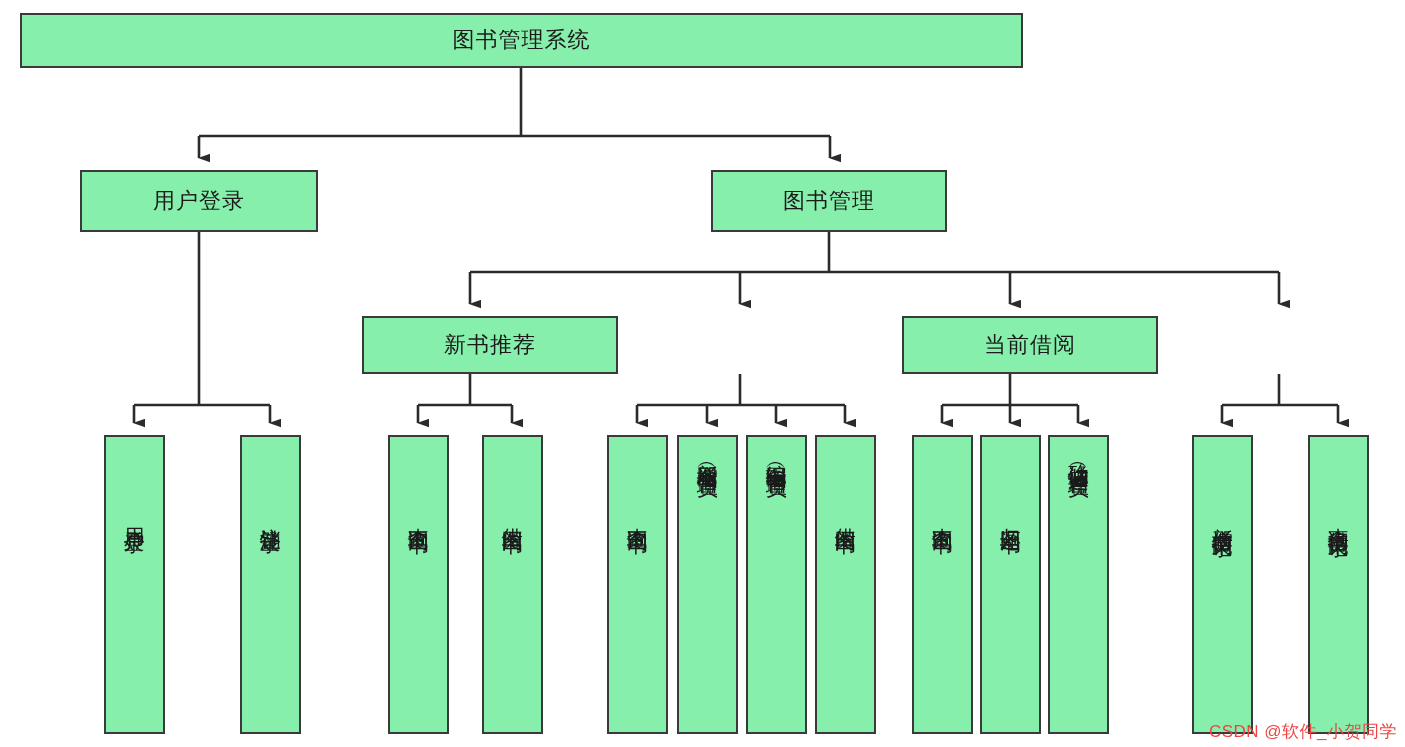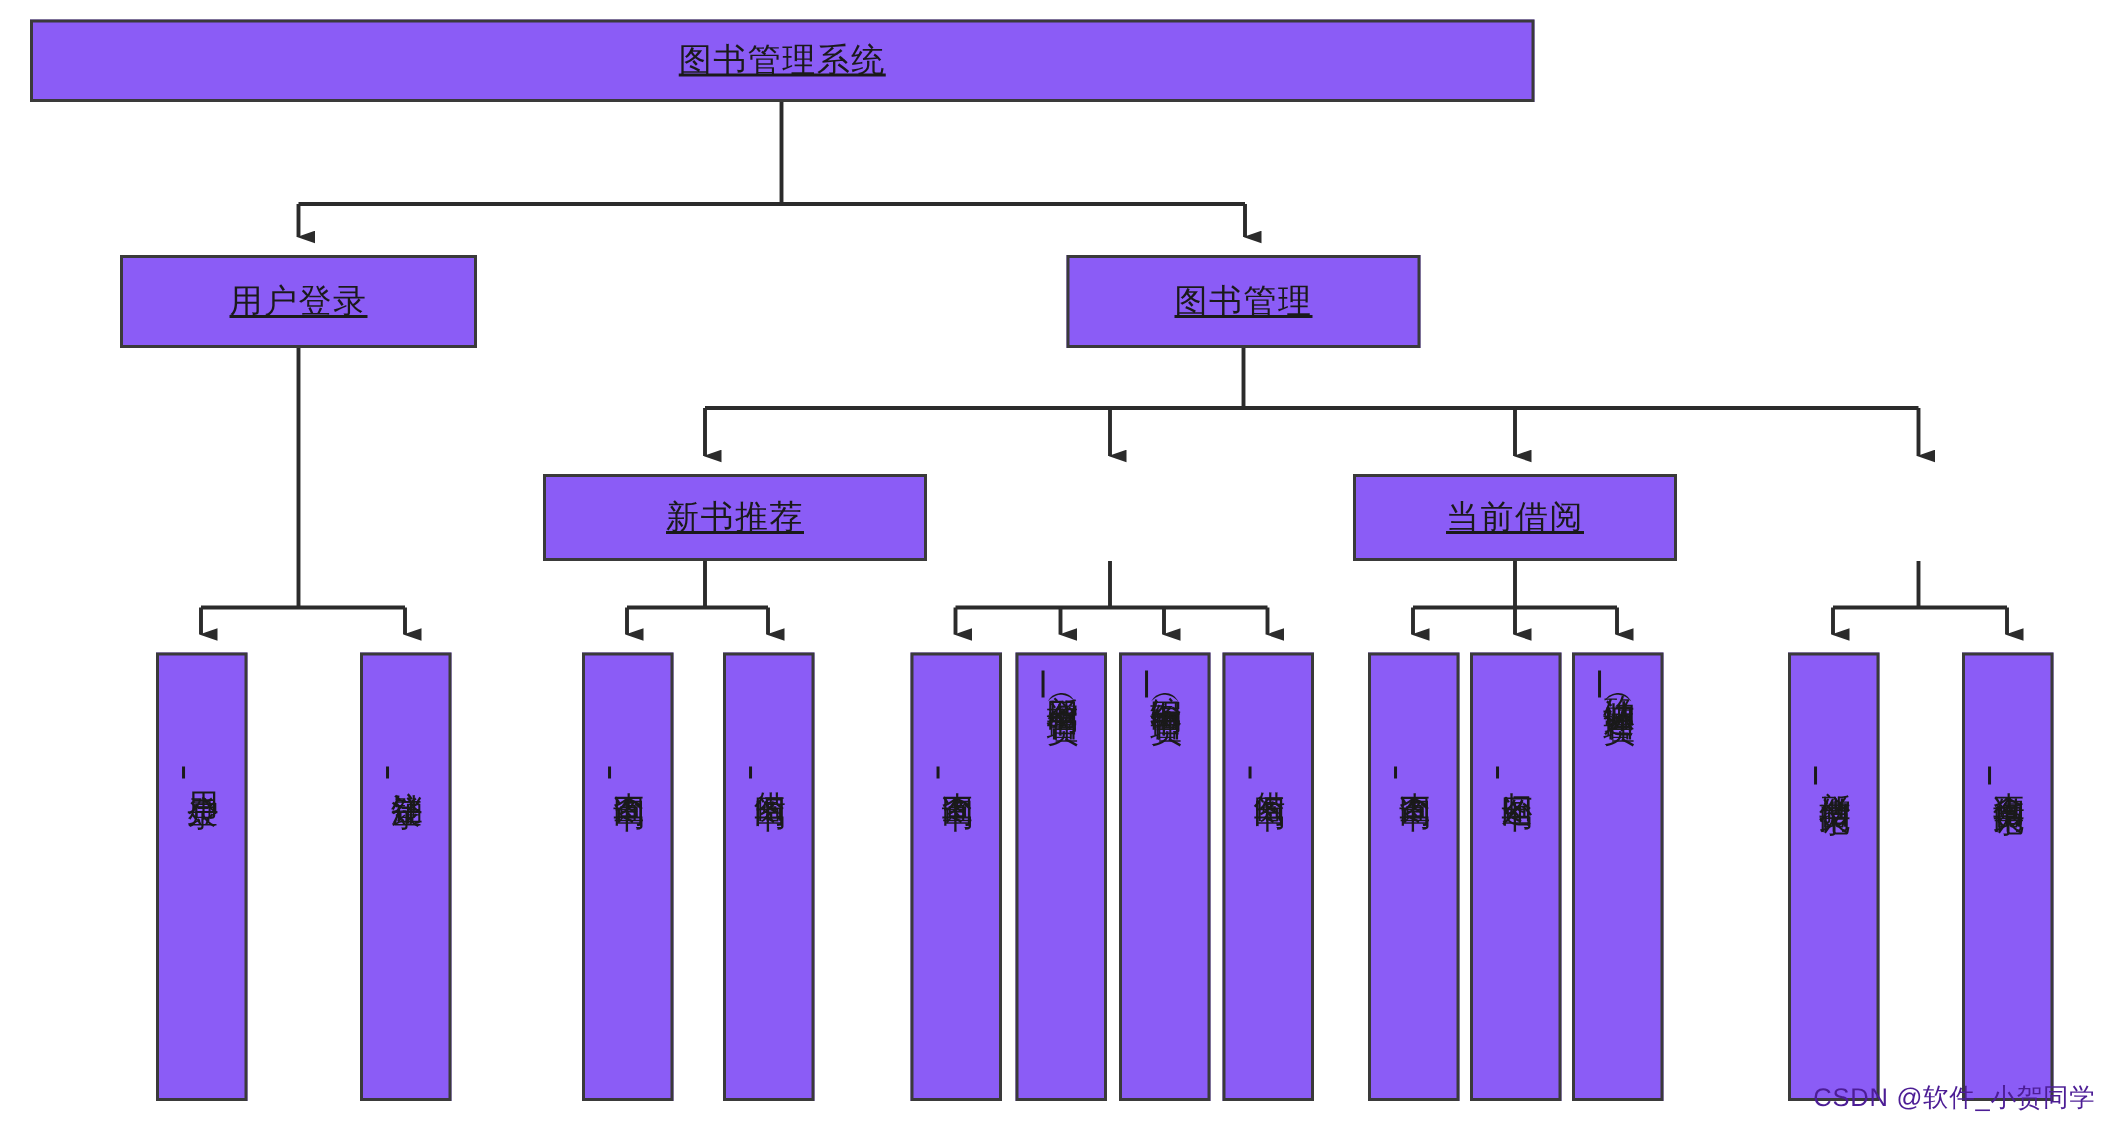--- a/index.html
+++ b/index.html
@@ -21,27 +21,26 @@
     position: absolute;
     left: 0;
     top: 0;
     width: 1405px;
     height: 747px;
     pointer-events: none;
   }
   .node {
     position: absolute;
     box-sizing: border-box;
-    background: #8b5cf6;
+    background: #86efac;
     border: 2.5px solid #3a3a3a;
     display: flex;
     align-items: center;
     justify-content: center;
     color: #1a1a1a;
-    text-decoration: underline;
   }
   .node.h {
     font-size: 22px;
     letter-spacing: 1px;
     line-height: 1.2;
     white-space: nowrap;
   }
   .node.leaf {
     align-items: flex-start;
     justify-content: center;
@@ -61,21 +60,21 @@
     margin-top: 70px;
   }
   .vtext.top {
     margin-top: 6px;
   }
   .watermark {
     position: absolute;
     right: 8px;
     bottom: 4px;
     font-size: 17px;
-    color: #4c1d95;
+    color: #ef4444;
     letter-spacing: 0.5px;
     white-space: nowrap;
     user-select: none;
   }
 </style>
 </head>
 <body>
 
 <div id="canvas">
 
@@ -128,21 +127,21 @@
       <path d="M1338,405 L1338,423" marker-end="url(#arr)"></path>
     </g>
   </svg>
 
   <div class="node h" style="left:20px; top:13px; width:1003px; height:55px;">图书管理系统</div>
 
   <div class="node h" style="left:80px; top:170px; width:238px; height:62px;">用户登录</div>
   <div class="node h" style="left:711px; top:170px; width:236px; height:62px;">图书管理</div>
 
   <div class="node h" style="left:362px; top:316px; width:256px; height:58px;">新书推荐</div>
-  <div class="node h" style="left:902px; top:316px; width:216px; height:58px;">当前借阅</div>
+  <div class="node h" style="left:902px; top:316px; width:256px; height:58px;">当前借阅</div>
 
   <div class="node leaf" style="left:104px; top:435px; width:61px; height:299px;">
     <span class="vtext mid">用户登录</span>
   </div>
   <div class="node leaf" style="left:240px; top:435px; width:61px; height:299px;">
     <span class="vtext mid">注销登录</span>
   </div>
 
   <div class="node leaf" style="left:388px; top:435px; width:61px; height:299px;">
     <span class="vtext mid">查询图书</span>

